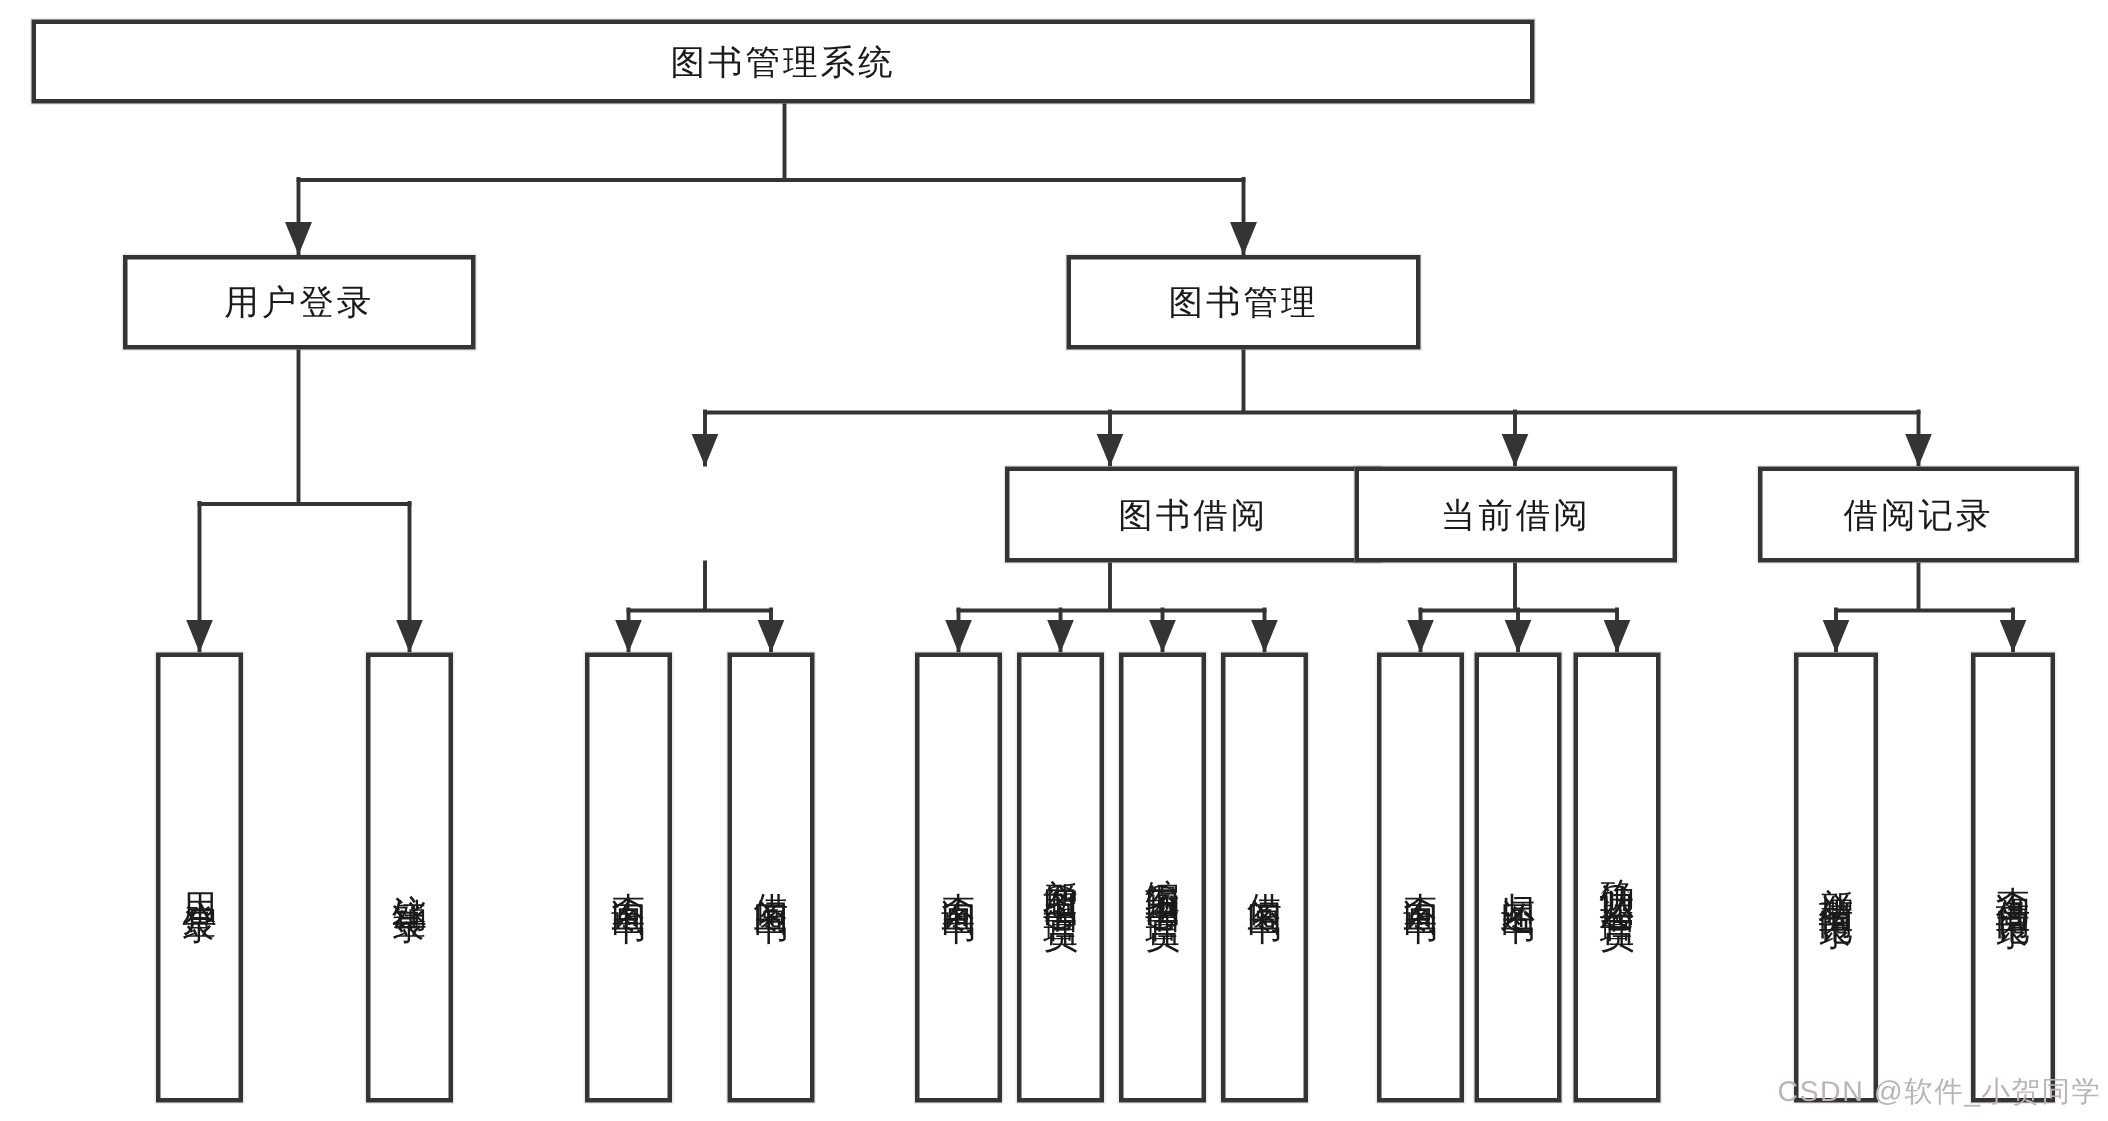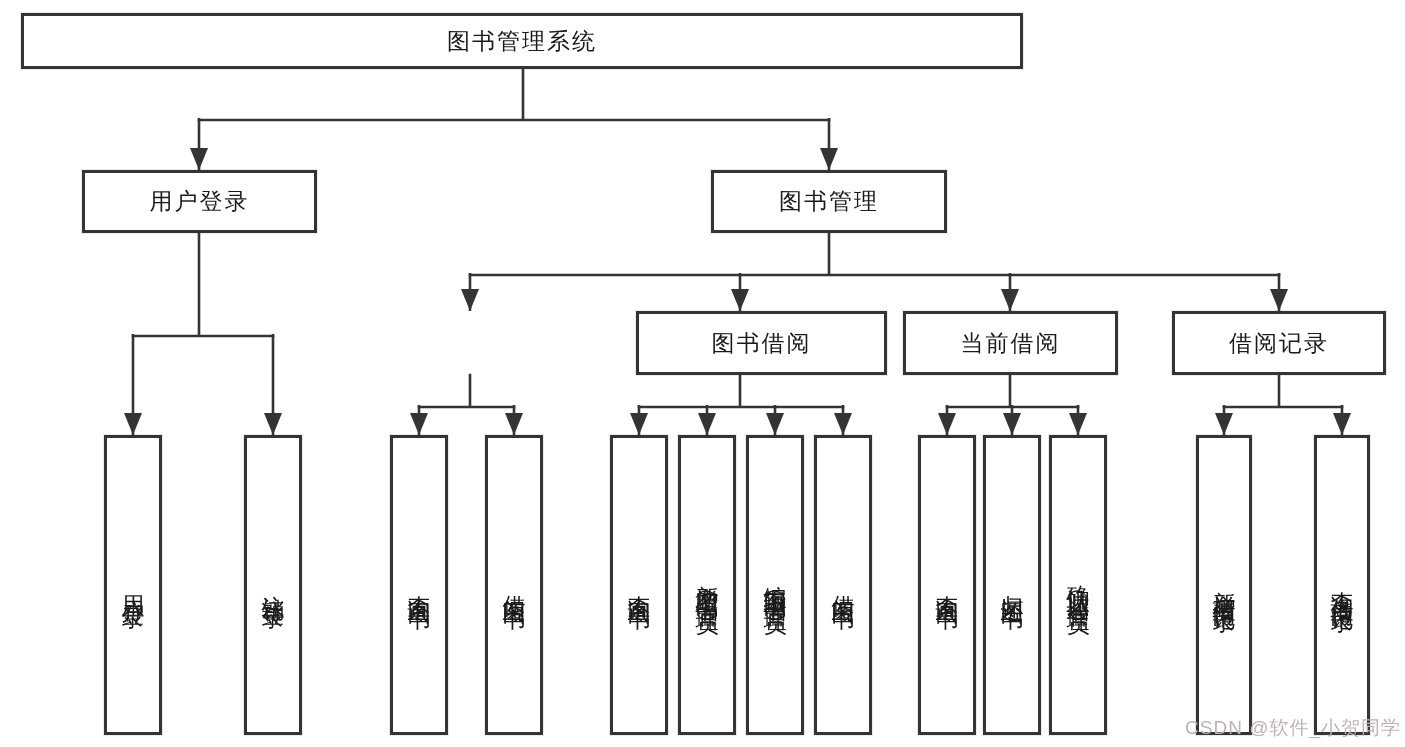--- a/index.html
+++ b/index.html
@@ -110,21 +110,21 @@
     <span>图书管理系统</span>
   </div>
 
   <div class="hnode" style="left:82px;top:170px;width:235px;height:63px">
     <span>用户登录</span>
   </div>
   <div class="hnode" style="left:711px;top:170px;width:236px;height:63px">
     <span>图书管理</span>
   </div>
 
-  <div class="hnode" style="left:636px;top:311px;width:251px;height:64px">
+  <div class="hnode" style="left:670px;top:311px;width:251px;height:64px">
     <span>图书借阅</span>
   </div>
   <div class="hnode" style="left:903px;top:311px;width:215px;height:64px">
     <span>当前借阅</span>
   </div>
   <div class="hnode" style="left:1172px;top:311px;width:214px;height:64px">
     <span>借阅记录</span>
   </div>
 
   <div class="vnode" style="left:104px">

